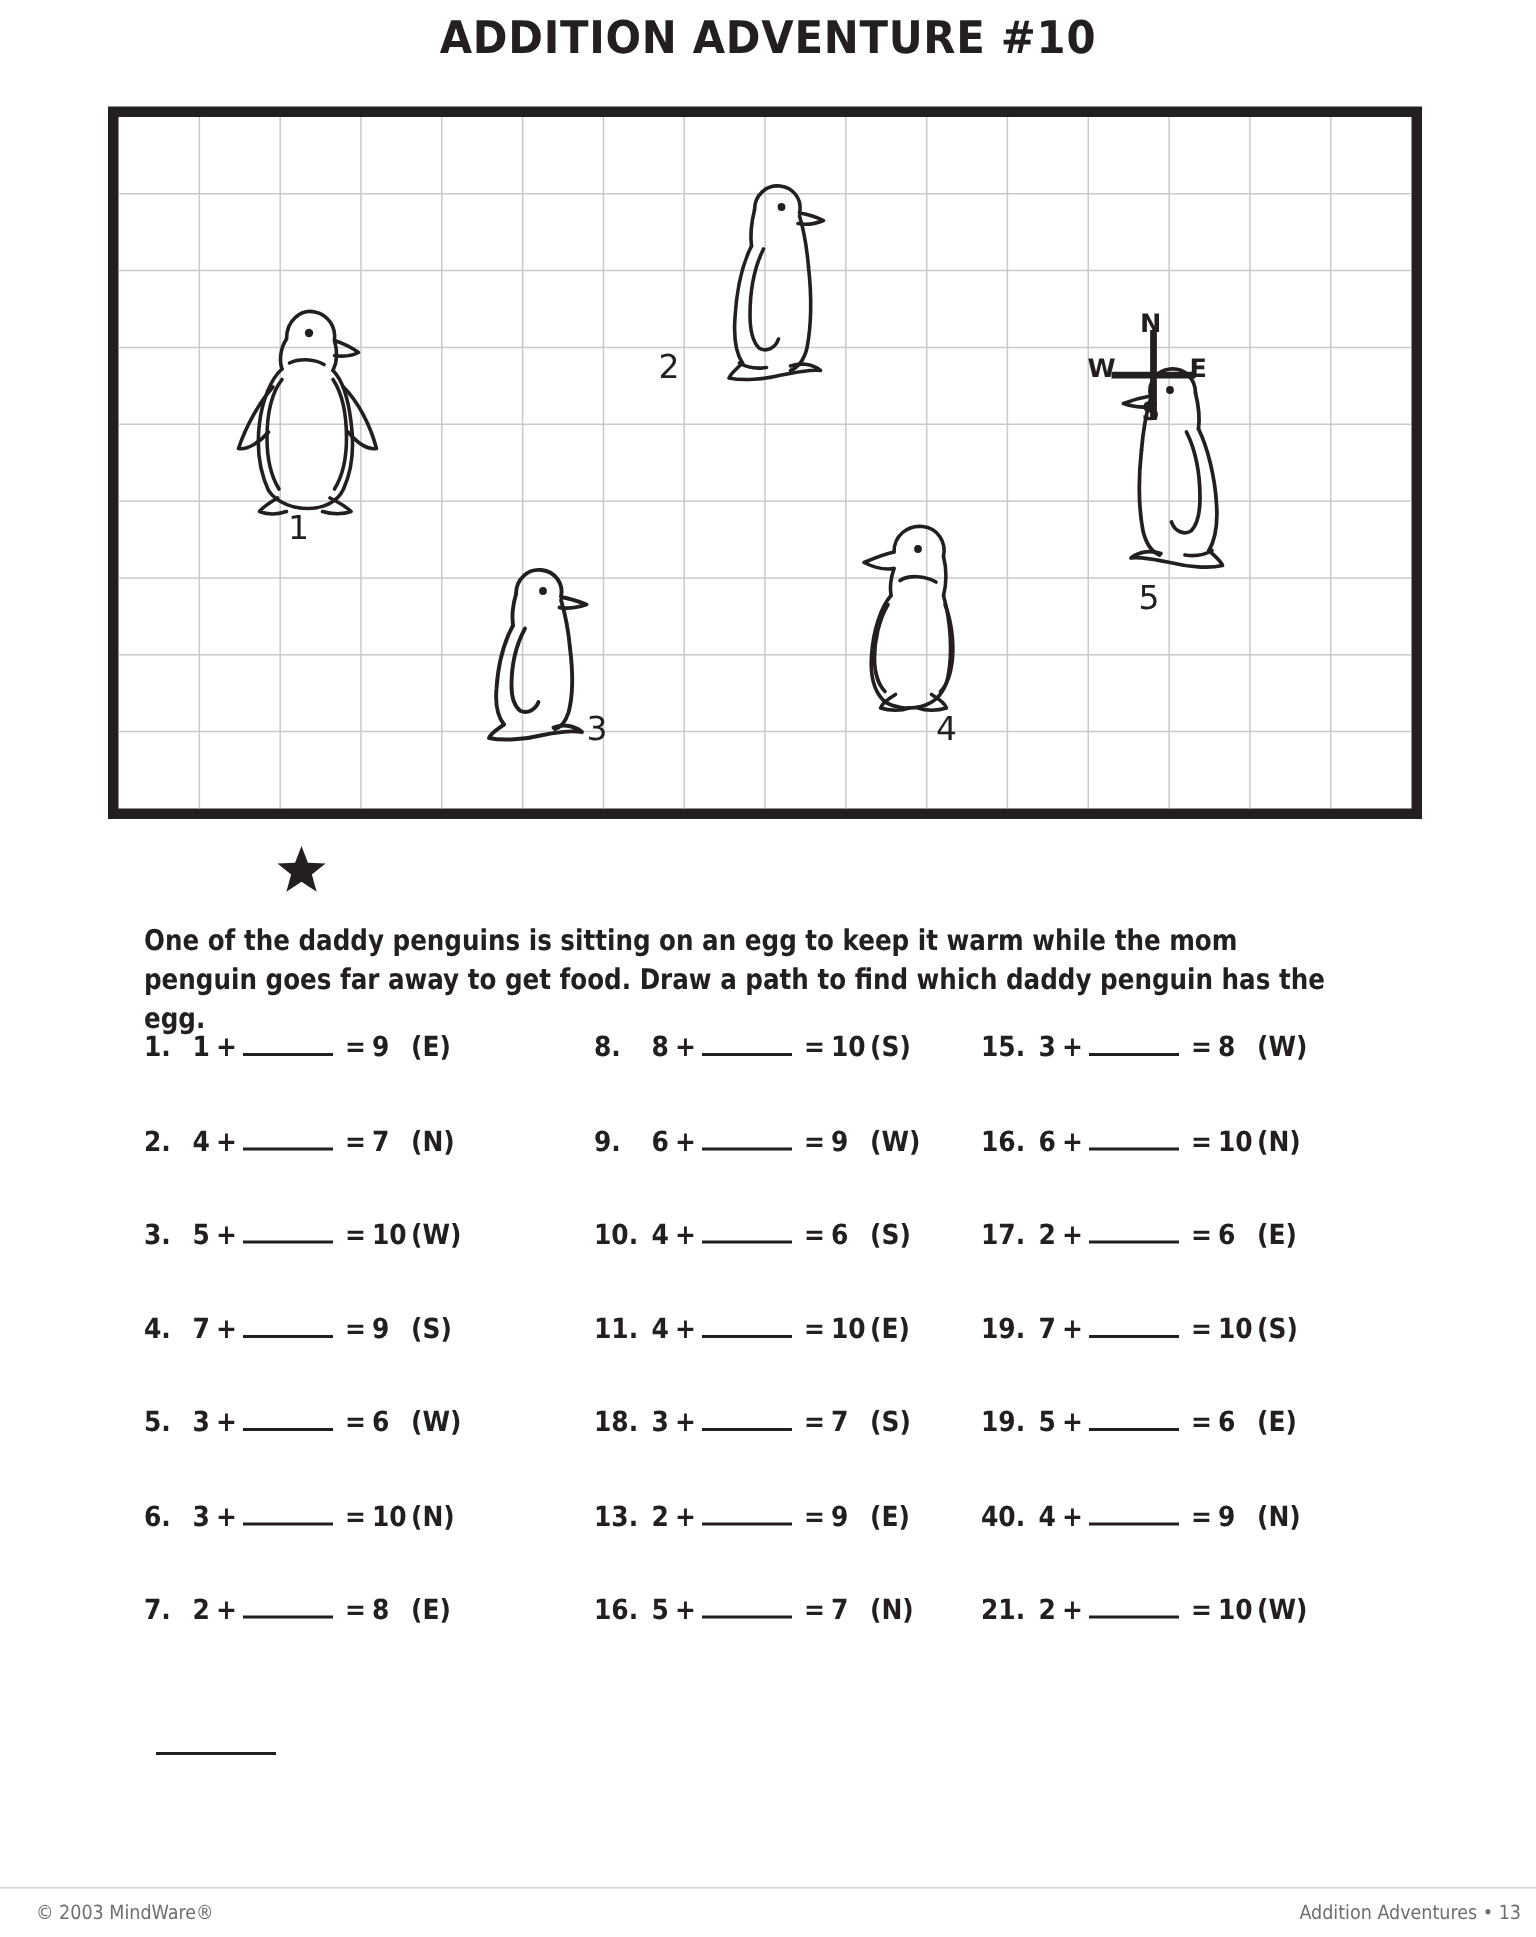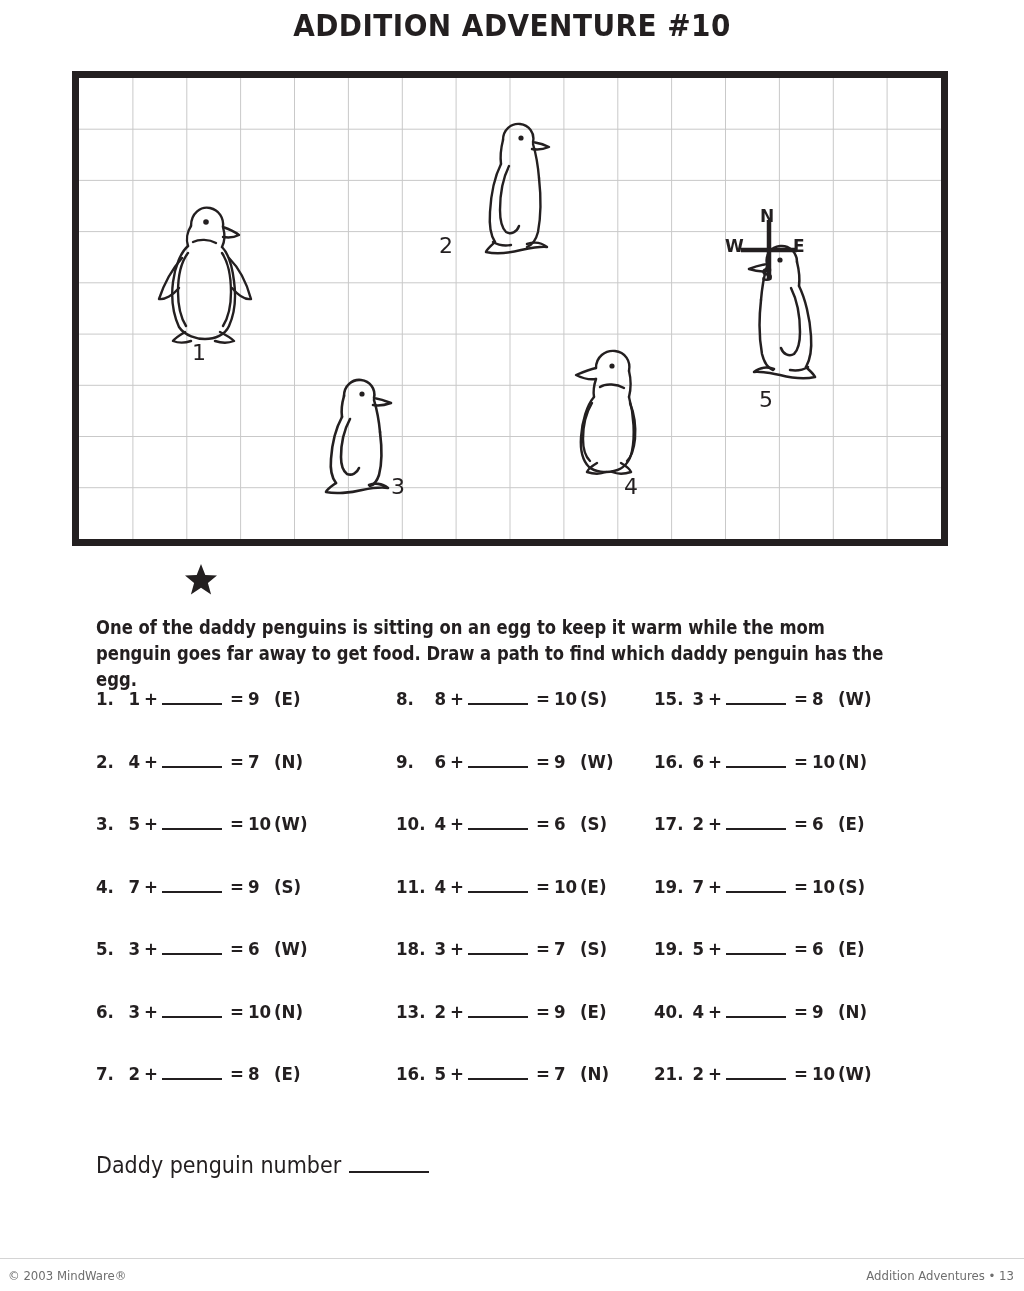--- a/index.html
+++ b/index.html
@@ -184,21 +184,21 @@
     height: 1px;
     background: #d4d4d4;
   }
   #footer-left, #footer-right {
     position: absolute;
     top: 1268px;
     font-family: "DejaVu Sans Condensed", "DejaVu Sans", sans-serif;
     font-size: 13px;
     color: #6e6e6e;
   }
-  #footer-left  { left: 8px; text-align: center; }
+  #footer-left  { left: 24px; text-align: center; }
   #footer-right { right: 10px; }
 </style>
 </head>
 <body>
 
 <div id="page-title">ADDITION ADVENTURE #10</div>
 
 <div id="map-panel">
 
   <svg id="map-grid" viewBox="0 0 862 461" preserveAspectRatio="none">
@@ -547,19 +547,18 @@
       <span class="eq-blank"></span>
       <span class="eq-eq">=</span>
       <span class="eq-sum">10</span>
       <span class="eq-dir">(W)</span>
     </div>
   </div>
 
 </div>
 
 <div id="answer-line">
-  <span>Daddy penguin number</span>
   <span id="answer-blank"></span>
 </div>
 
 <div id="footer-rule"></div>
 <div id="footer-left">© 2003 MindWare®</div>
 <div id="footer-right">Addition Adventures • 13</div>
 
 </body></html>

